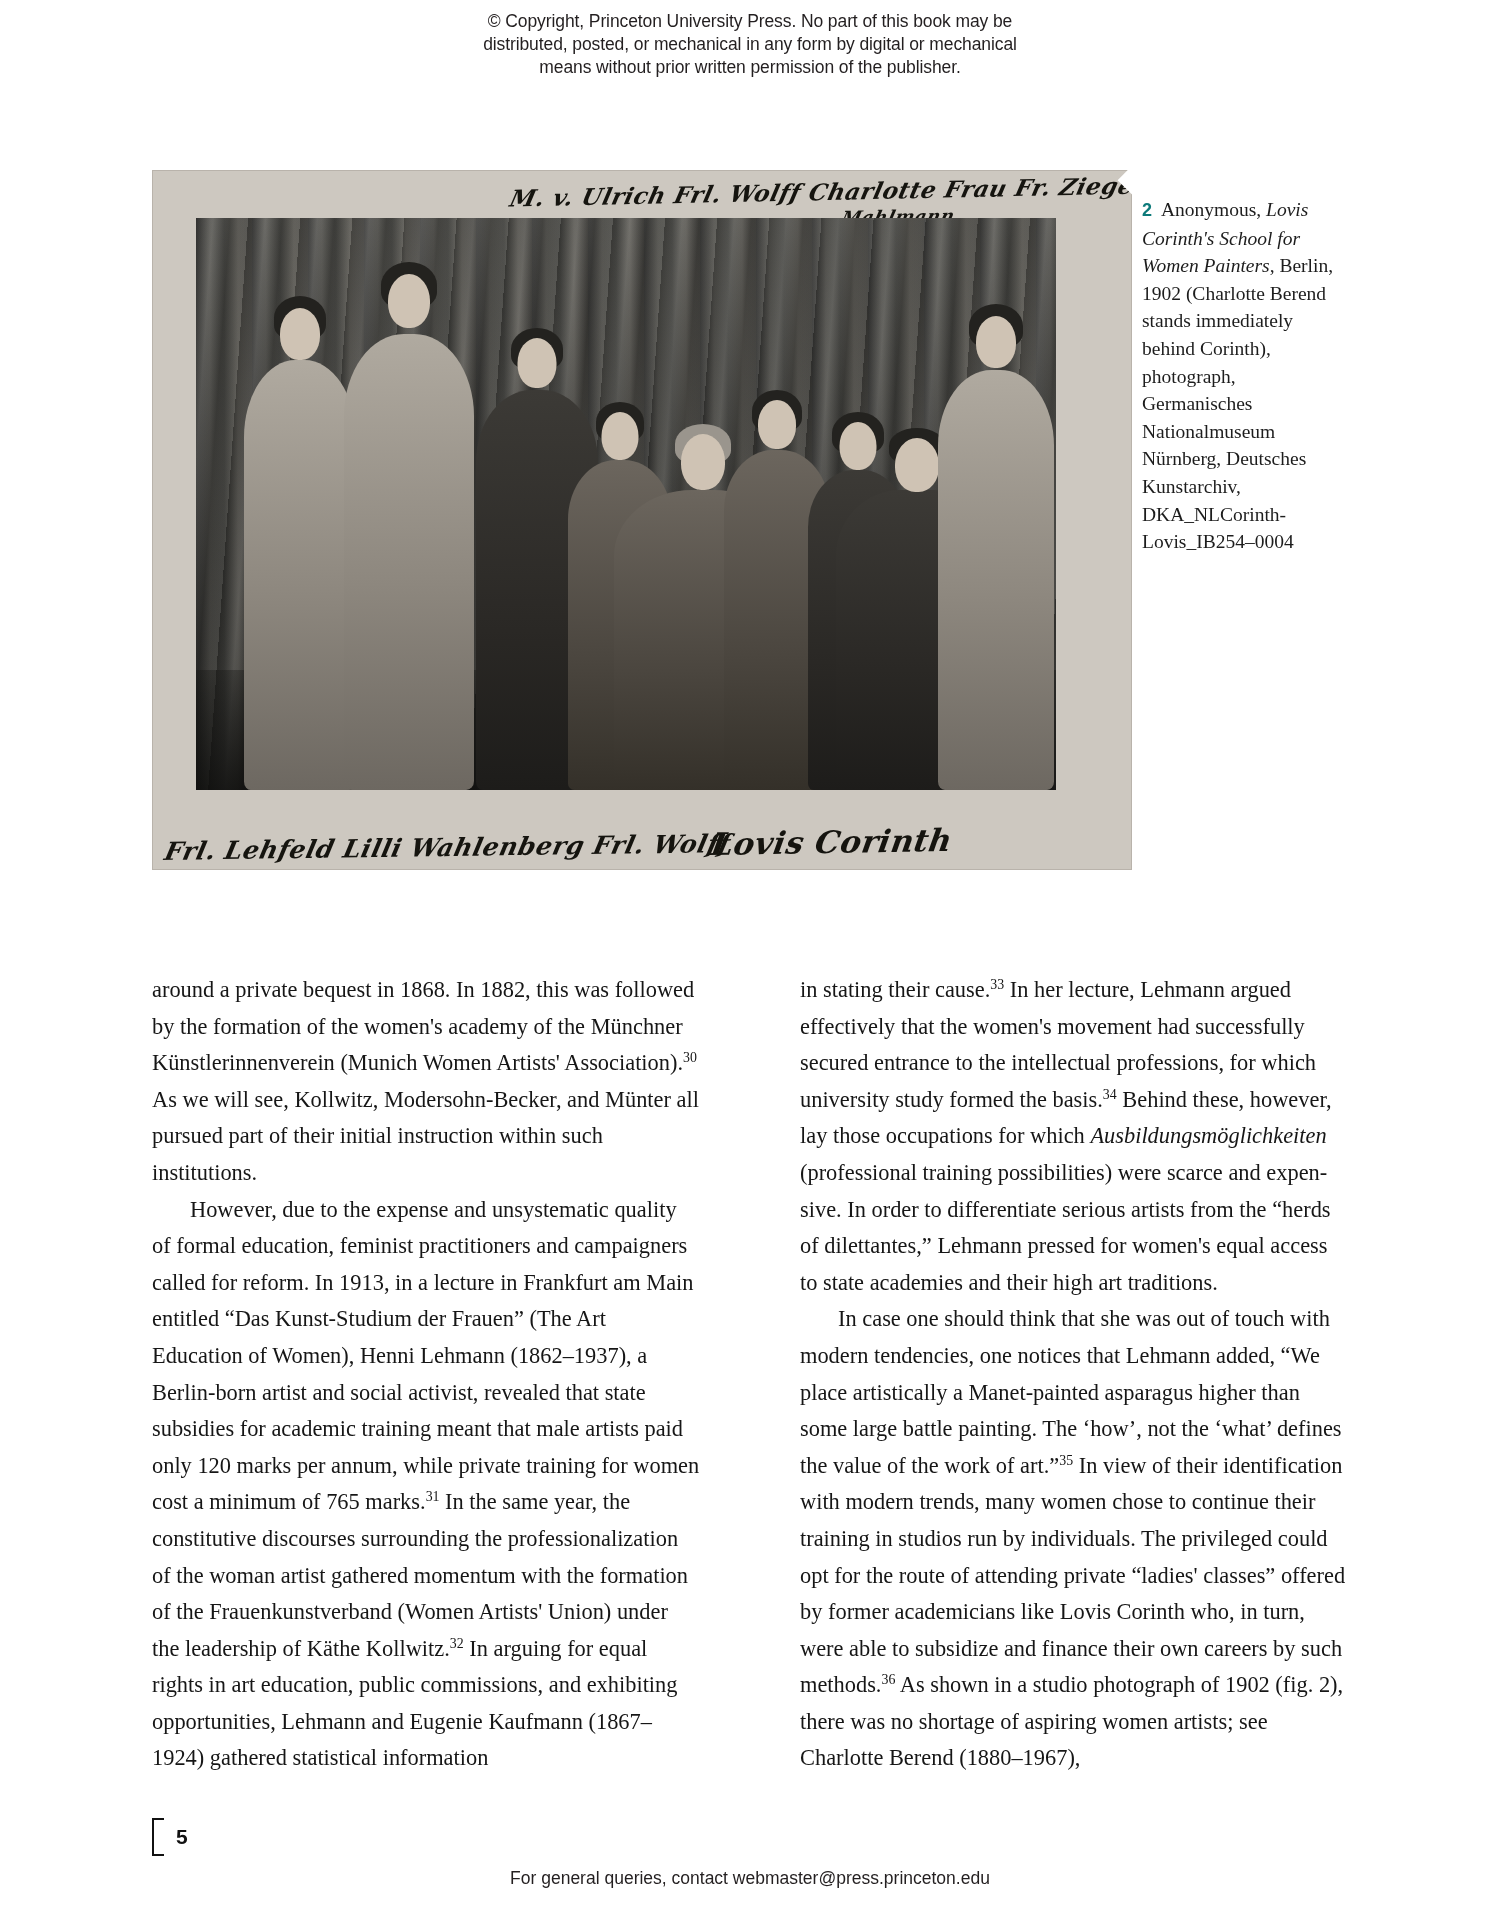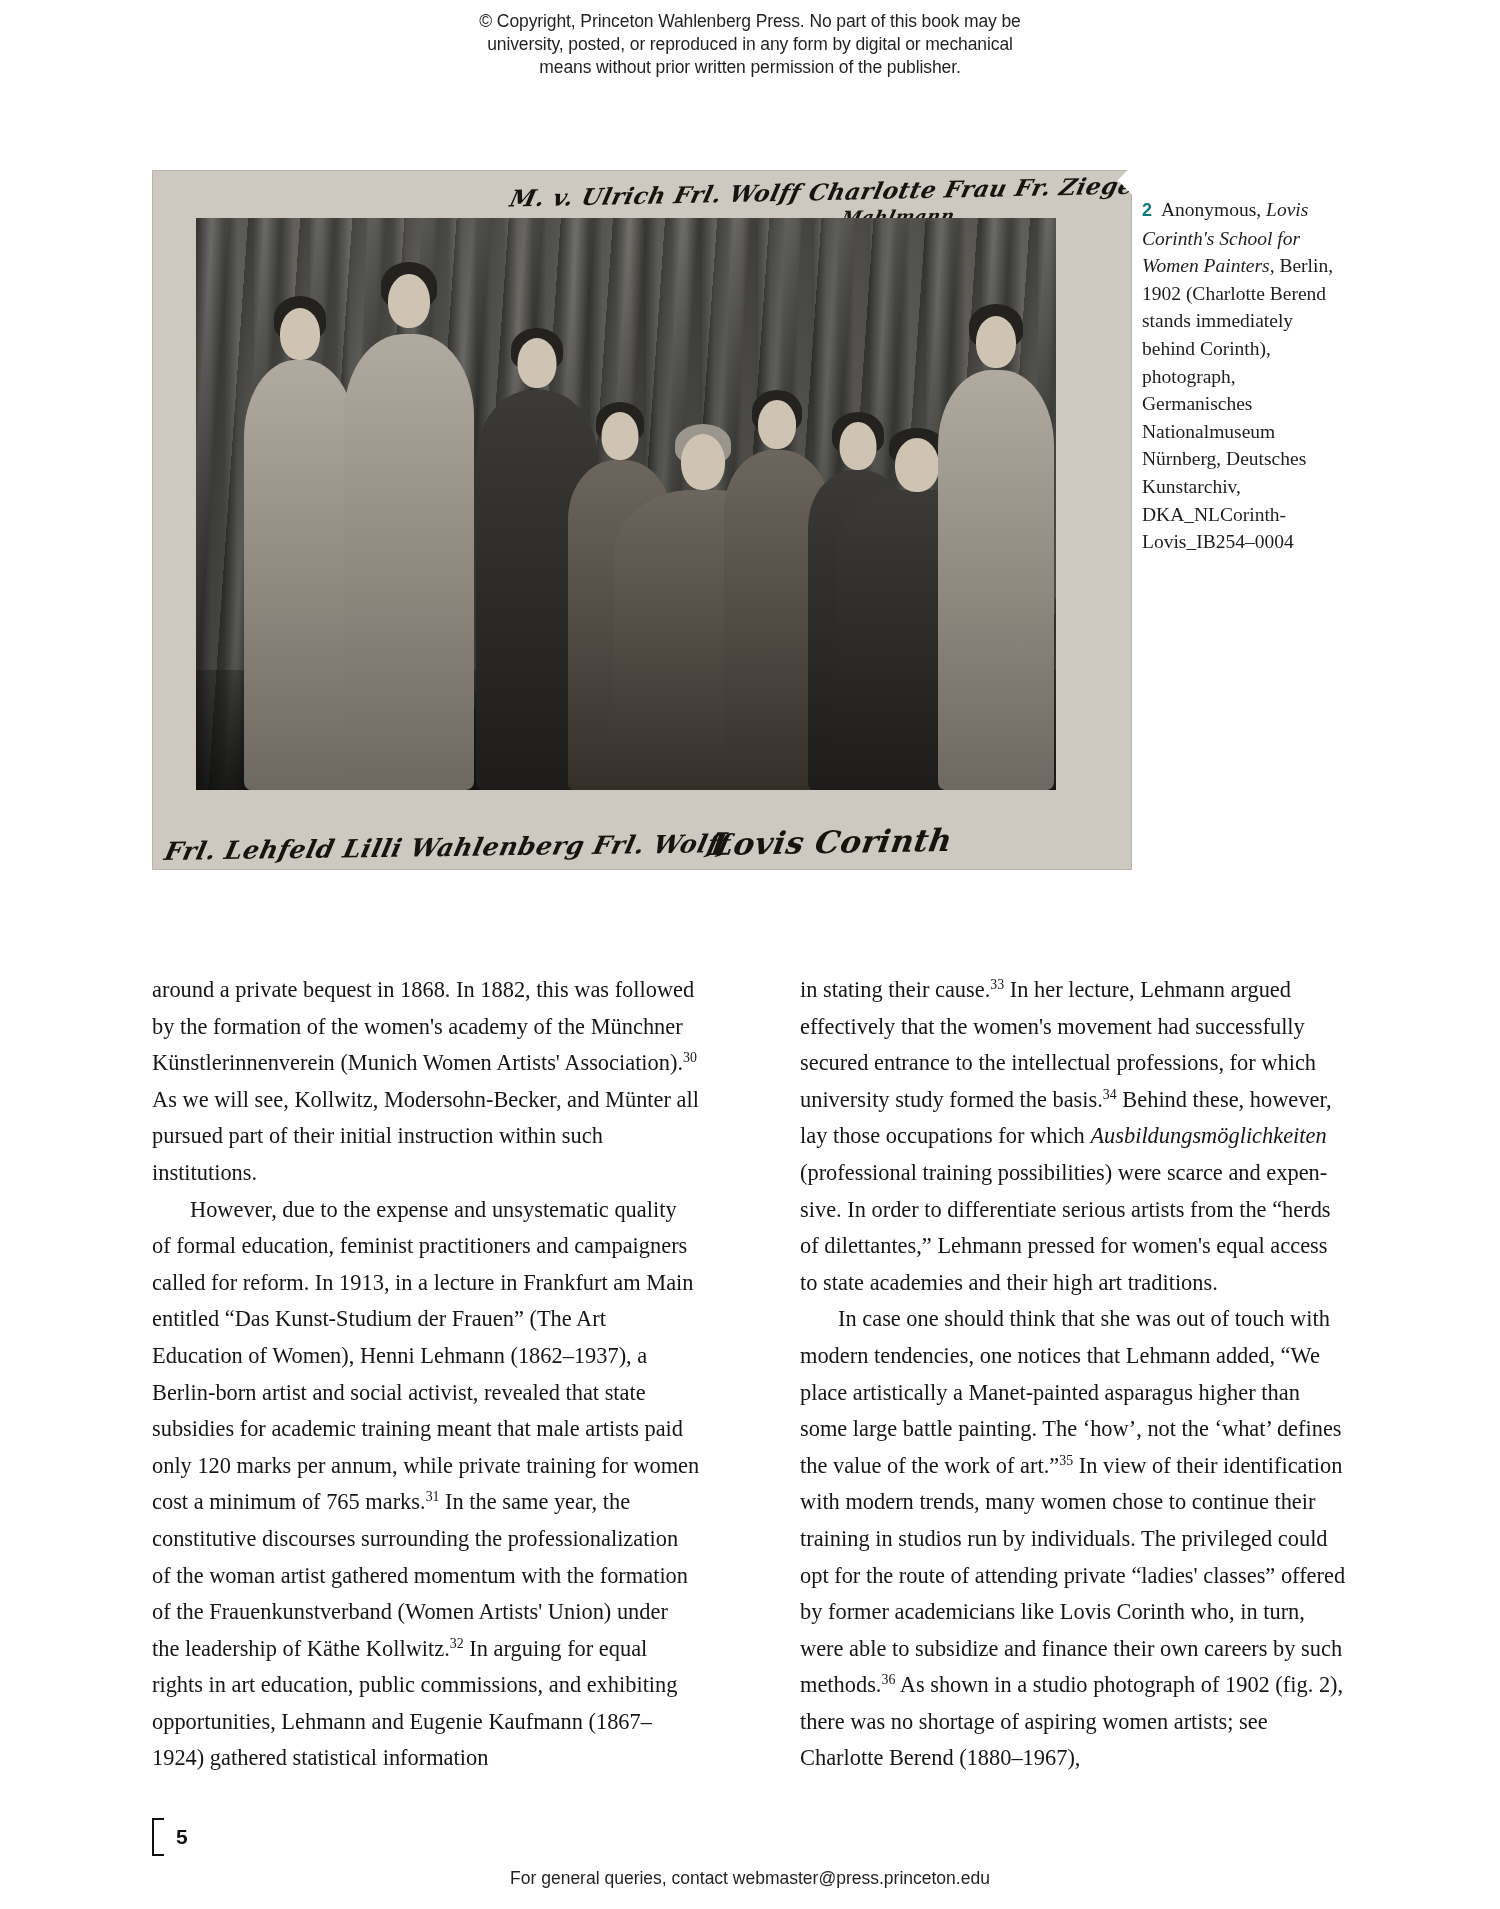--- a/index.html
+++ b/index.html
@@ -238,22 +238,22 @@
     text-align: center;
     font-family: "Liberation Sans", sans-serif;
     font-size: 17.5px;
     color: #231f20;
   }
 </style>
 </head>
 <body>
 
 <div class="copyright-banner">
-  <span>© Copyright, Princeton Wahlenberg Press. No part of this book may be</span>
-  <span>university, posted, or reproduced in any form by digital or mechanical</span>
+  <span>© Copyright, Princeton University Press. No part of this book may be</span>
+  <span>distributed, posted, or mechanical in any form by digital or mechanical</span>
   <span>means without prior written permission of the publisher.</span>
 </div>
 
 <div class="figure-block">
   <div class="photo-card">
 
     <div class="ink-line ink-top">M. v. Ulrich  Frl. Wolff  Charlotte  Frau Fr. Zieger</div>
     <div class="ink-line ink-top2">Mahlmann</div>
 
     <div class="photo-image">

